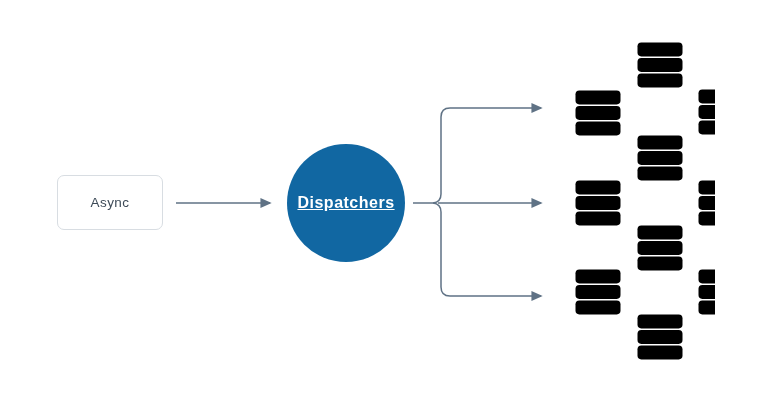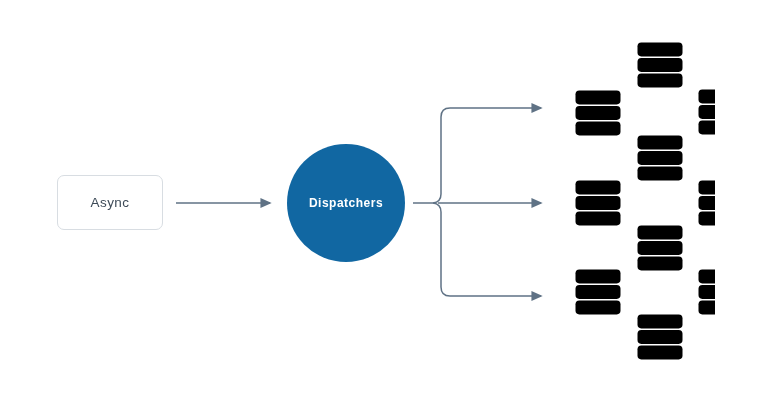--- a/index.html
+++ b/index.html
@@ -54,23 +54,24 @@
     width: 118px;
     height: 118px;
     border-radius: 50%;
     background: var(--accent-blue, #1167a2);
     display: flex;
     align-items: center;
     justify-content: center;
   }
   .dispatchers-circle .label {
     color: var(--circle-text, #ffffff);
-    font-size: 12px;
+    font-size: 16px;
     font-weight: bold;
     letter-spacing: 0.5px;
+    text-decoration: underline;
   }
   .server {
     position: absolute;
     width: 48px;
     height: 48px;
   }
 </style>
 </head>
 <body>
 

